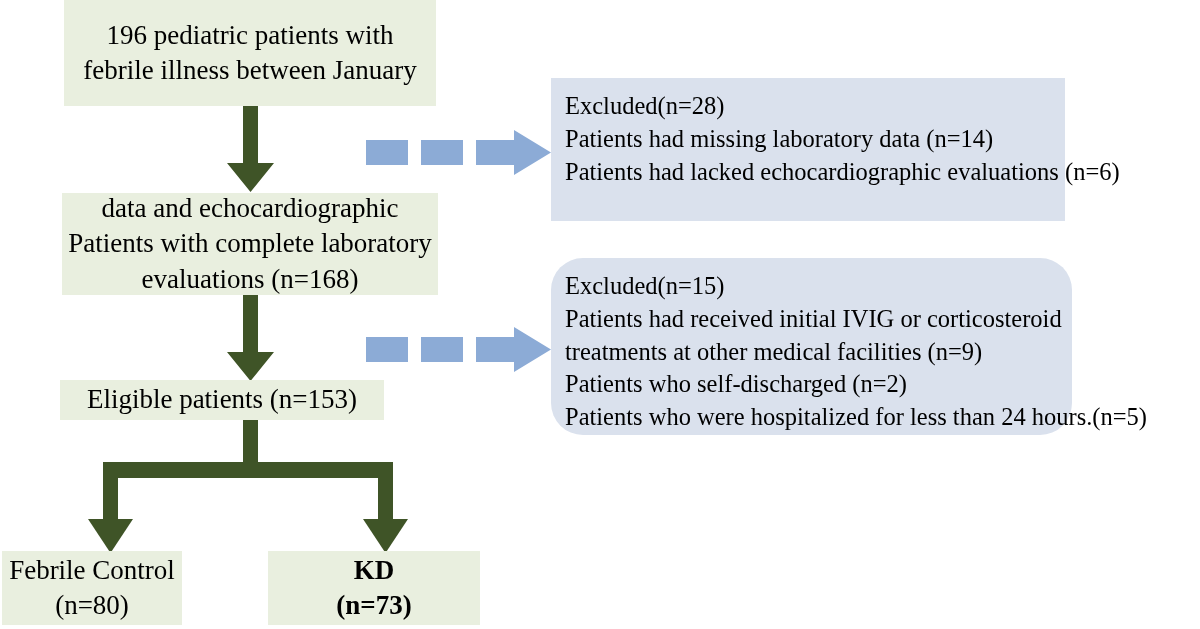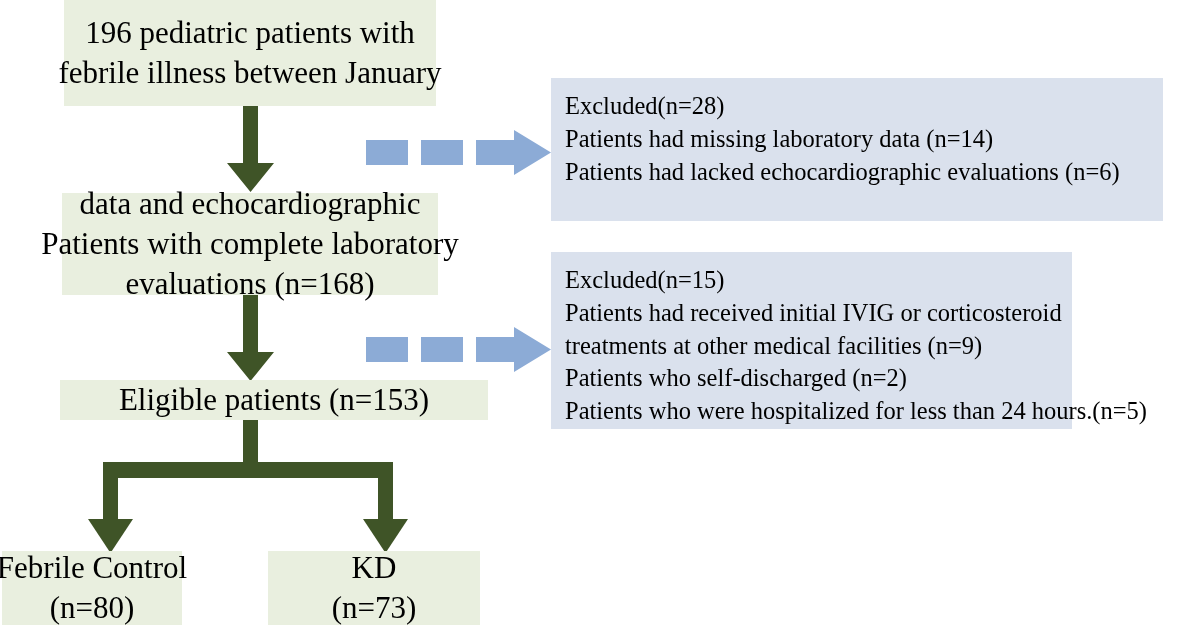--- a/index.html
+++ b/index.html
@@ -23,21 +23,21 @@
     box-sizing: border-box;
     display: flex;
     flex-direction: column;
     align-items: center;
     justify-content: center;
     text-align: center;
     line-height: 1.30;
   }
   .green-box {
     background: #e9efdf;
-    font-size: 31px;
+    font-size: 27px;
   }
   .blue-box {
     background: #dae1ed;
     font-size: 24.5px;
     align-items: flex-start;
     justify-content: flex-start;
     text-align: left;
     line-height: 1.34;
     padding: 12px 0 10px 14px;
   }
@@ -105,41 +105,41 @@
     <span class="line">196 pediatric patients with</span>
     <span class="line">febrile illness between January</span>
   </div>
 
   <div class="node green-box" style="left:62px; top:193px; width:376px; height:102px;">
     <span class="line">data and echocardiographic</span>
     <span class="line">Patients with complete laboratory</span>
     <span class="line">evaluations (n=168)</span>
   </div>
 
-  <div class="node green-box" style="left:60px; top:380px; width:428px; height:40px;">
+  <div class="node green-box" style="left:60px; top:380px; width:324px; height:40px;">
     <span class="line">Eligible patients (n=153)</span>
   </div>
 
   <div class="node green-box" style="left:2px; top:551px; width:180px; height:74px;">
     <span class="line">Febrile Control</span>
     <span class="line">(n=80)</span>
   </div>
 
-  <div class="node green-box" style="left:268px; top:551px; width:212px; height:74px;">
+  <div class="node green-box" style="left:268px; top:551px; width:212px; height:74px;font-weight:bold;">
     <span class="line">KD</span>
     <span class="line">(n=73)</span>
   </div>
 
-  <div class="node blue-box" style="left:551px; top:78px; width:612px; height:143px;">
+  <div class="node blue-box" style="left:551px; top:78px; width:514px; height:143px;">
     <span class="line">Excluded(n=28)</span>
     <span class="line">Patients had missing laboratory data (n=14)</span>
     <span class="line">Patients had lacked echocardiographic evaluations (n=6)</span>
   </div>
 
-  <div class="node blue-box" style="left:551px; top:252px; width:521px; height:177px;">
+  <div class="node blue-box" style="left:551px; top:258px; width:521px; height:177px;border-radius:32px;">
     <span class="line">Excluded(n=15)</span>
     <span class="line">Patients had received initial IVIG or corticosteroid</span>
     <span class="line">treatments at other medical facilities (n=9)</span>
     <span class="line">Patients who self-discharged (n=2)</span>
     <span class="line">Patients who were hospitalized for less than 24 hours.(n=5)</span>
   </div>
 
 </div>
 
 </body></html>

